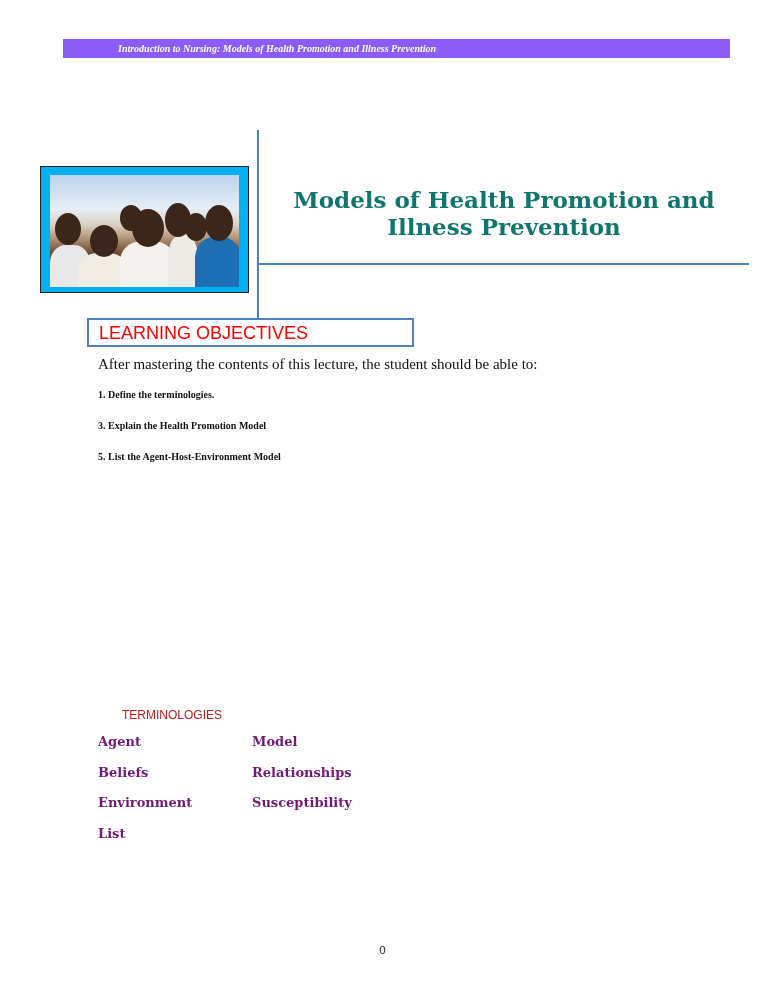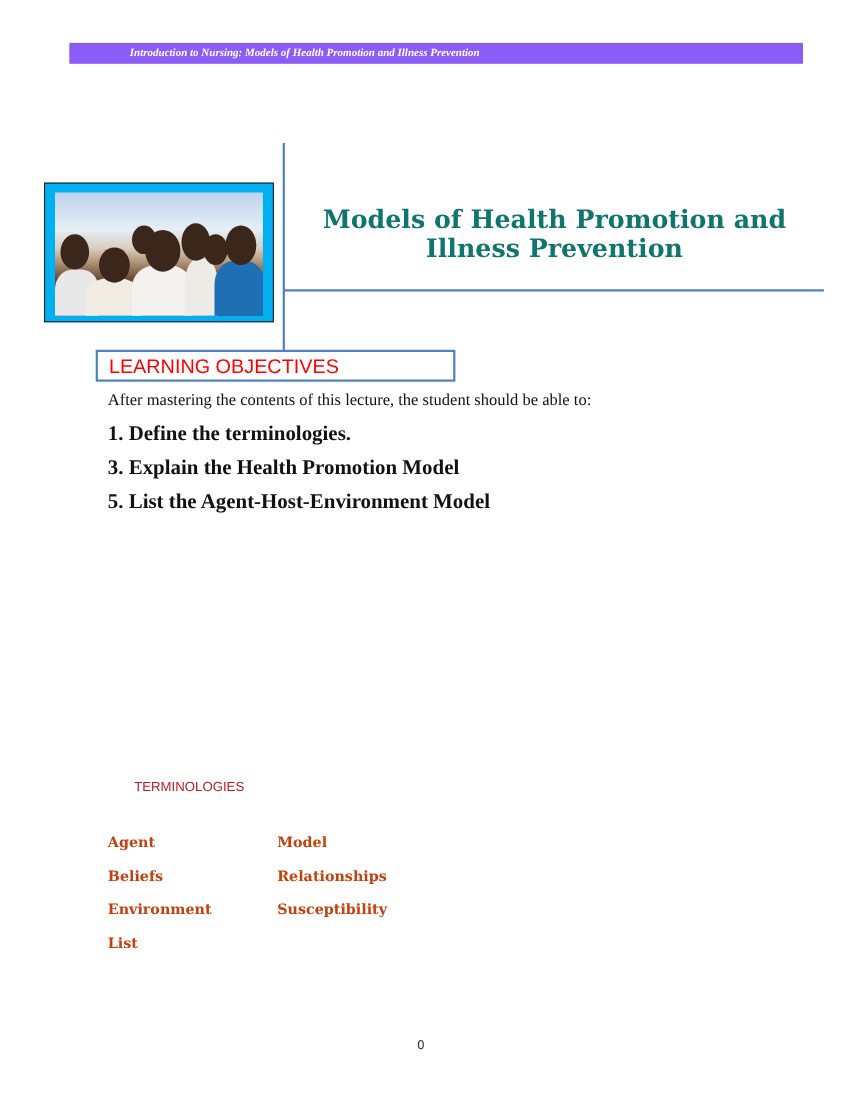--- a/index.html
+++ b/index.html
@@ -126,21 +126,21 @@
       position: absolute;
       left: 98px;
       top: 386px;
       margin: 0;
       padding: 0;
       list-style: none;
     }
     .obj-list li {
       font-family: "Liberation Serif", serif;
       font-weight: bold;
-      font-size: 19px;
+      font-size: 10px;
       line-height: 18px;
       height: 31px;
       color: #111;
       white-space: nowrap;
     }
     .term-heading {
       position: absolute;
       left: 98px;
       top: 705px;
       color: #b91c1c;
@@ -155,23 +155,22 @@
       left: 98px;
       top: 734px;
       width: 320px;
     }
     .term {
       position: absolute;
       font-family: "DejaVu Serif", serif;
       font-weight: bold;
       font-size: 13px;
       line-height: 16px;
-      color: #c2410c;
-      white-space: nowrap;
-      margin-top: 25px;
+      color: #701a75;
+      white-space: nowrap;
     }
     .page-number {
       position: absolute;
       left: 379px;
       top: 944px;
       font-family: "DejaVu Sans", sans-serif;
       font-size: 11px;
       line-height: 13px;
       color: #333;
     }

